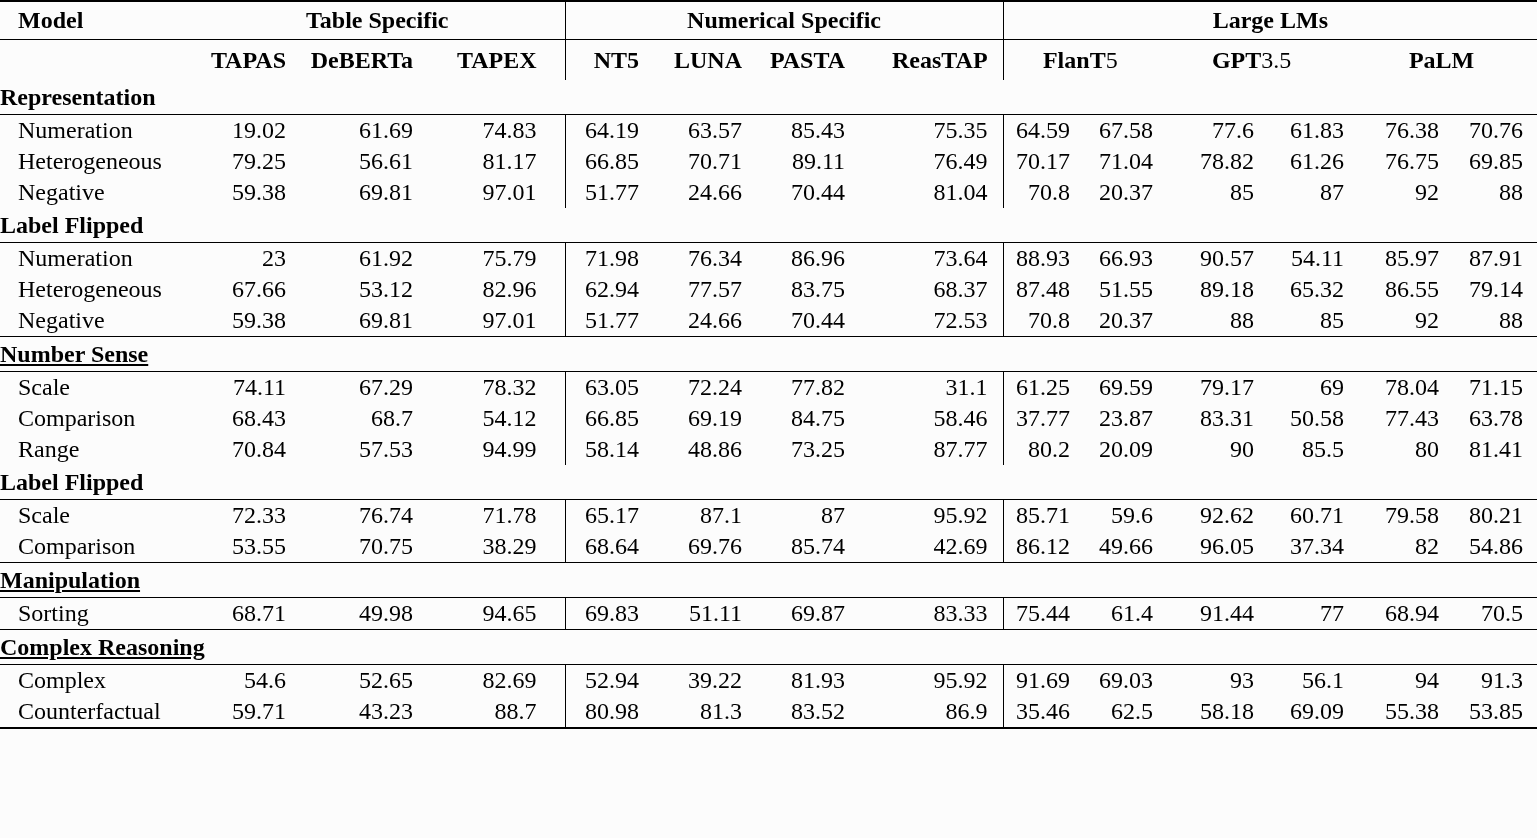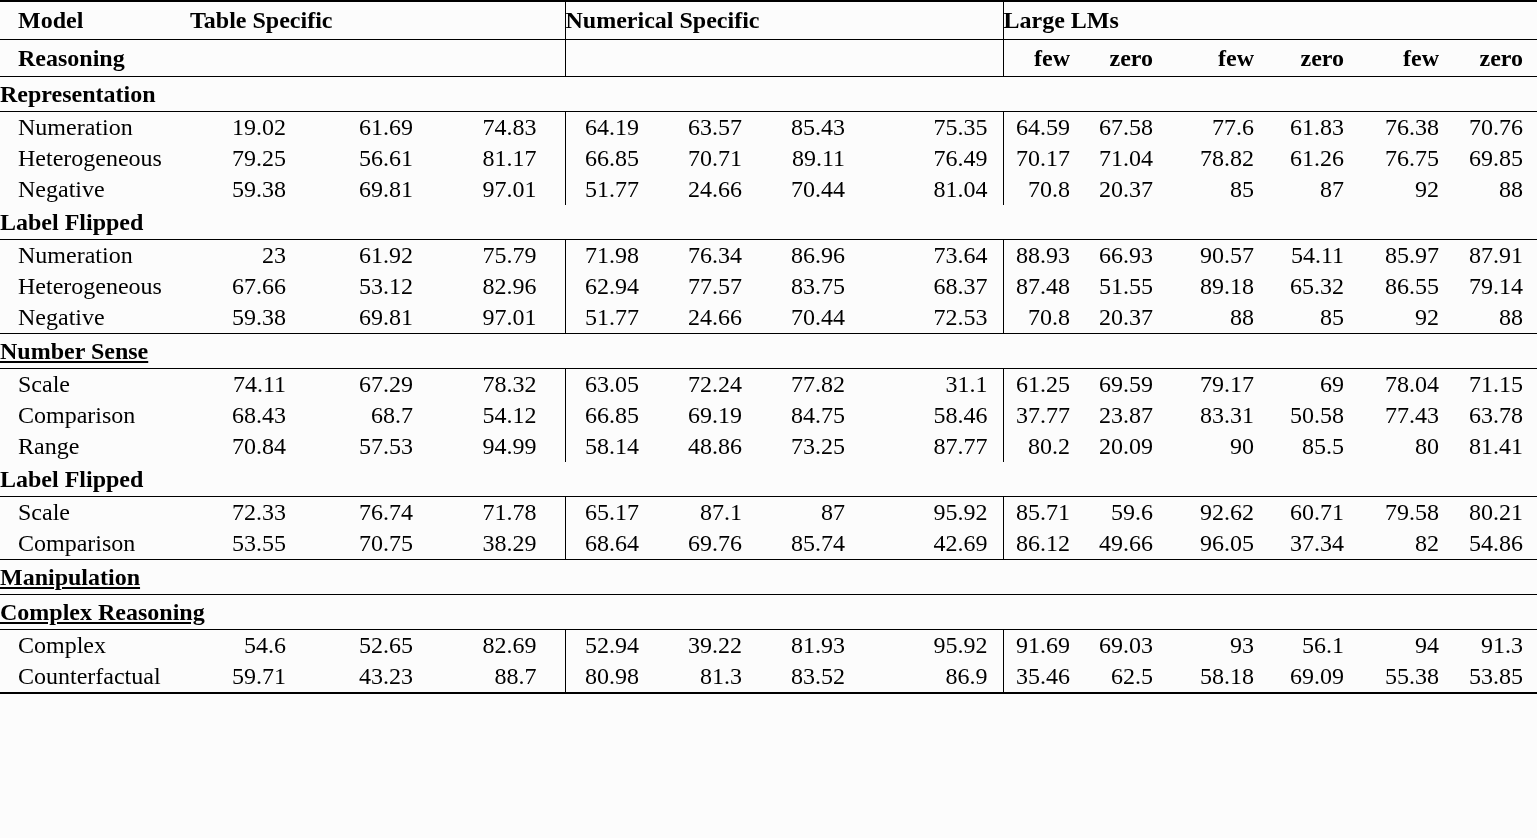--- a/index.html
+++ b/index.html
@@ -36,21 +36,21 @@
   tr.h3 th { height: 36px; border-bottom: 1.7px solid #000; vertical-align: middle; }
   tr.sec td {
     height: 34px;
     text-align: left;
     font-weight: bold;
     border-bottom: 1.7px solid #000;
   }
   tr.sec.ruled td { border-top: 1.7px solid #000; text-decoration: underline; }
   tbody tr.datarow td { height: 31px; }
   .left  { text-align: left; }
-  .ctr   { text-align: left; }
+  .ctr   { text-align: center; }
   .num   { text-align: right; }
   .pl18  { padding-left: 18px; }
   .pr1   { padding-right: 2px; }
   .pr2   { padding-right: 4px; }
   .pr14  { padding-right: 14px; }
   .pr15  { padding-right: 15px; }
   .pr28  { padding-right: 28px; }
   .bdr   { border-right: 1.7px solid #000; }
   .light { font-weight: normal; }
 </style>
@@ -75,30 +75,32 @@
       <col style="width:95px">
         <col style="width:96px">
     </colgroup>
     <thead>
       <tr class="h1">
         <th class="left pl18">Model</th>
         <th colspan="3" class="ctr bdr">Table Specific</th>
         <th colspan="4" class="ctr bdr">Numerical Specific</th>
         <th colspan="6" class="ctr">Large LMs</th>
       </tr>
-      <tr class="h3">
-        <th class="left pl18">Reasoning</th>
-        <th colspan="3" class="bdr"></th>
-        <th colspan="4" class="bdr"></th>
-        <th class="num pr1">few</th>
-        <th class="num pr2">zero</th>
-        <th class="num pr1">few</th>
-        <th class="num pr1">zero</th>
-        <th class="num pr1">few</th>
-        <th class="num pr14">zero</th>
+      <tr class="h2">
+        <th class="left pl18"></th>
+        <th class="num pr2">TAPAS</th>
+        <th class="num pr2">DeBERTa</th>
+        <th class="num pr28 bdr">TAPEX</th>
+        <th class="num pr1">NT5</th>
+        <th class="num pr1">LUNA</th>
+        <th class="num pr1">PASTA</th>
+        <th class="num pr15 bdr">ReasTAP</th>
+        <th colspan="2" class="ctr llm-name"><span>FlanT</span><span class="light">5</span></th>
+        <th colspan="2" class="ctr llm-name"><span>GPT</span><span class="light">3.5</span></th>
+        <th colspan="2" class="ctr llm-name">PaLM</th>
       </tr>
     </thead>
     <tbody id="table-body">
         <tr class="sec">
           <td colspan="14">Representation</td>
         </tr>
         <tr class="datarow">
           <td class="left pl18">Numeration</td>
           <td class="num pr2">19.02</td>
           <td class="num pr2">61.69</td>
@@ -279,20 +281,36 @@
           <td class="num pr1">86.12</td>
           <td class="num pr2">49.66</td>
           <td class="num pr1">96.05</td>
           <td class="num pr1">37.34</td>
           <td class="num pr1">82</td>
           <td class="num pr14">54.86</td>
         </tr>
         <tr class="sec ruled">
           <td colspan="14">Manipulation</td>
         </tr>
+        <tr class="datarow">
+          <td class="left pl18">Sorting</td>
+          <td class="num pr2">68.71</td>
+          <td class="num pr2">49.98</td>
+          <td class="num pr28 bdr">94.65</td>
+          <td class="num pr1">69.83</td>
+          <td class="num pr1">51.11</td>
+          <td class="num pr1">69.87</td>
+          <td class="num pr15 bdr">83.33</td>
+          <td class="num pr1">75.44</td>
+          <td class="num pr2">61.4</td>
+          <td class="num pr1">91.44</td>
+          <td class="num pr1">77</td>
+          <td class="num pr1">68.94</td>
+          <td class="num pr14">70.5</td>
+        </tr>
         <tr class="sec ruled">
           <td colspan="14">Complex Reasoning</td>
         </tr>
         <tr class="datarow">
           <td class="left pl18">Complex</td>
           <td class="num pr2">54.6</td>
           <td class="num pr2">52.65</td>
           <td class="num pr28 bdr">82.69</td>
           <td class="num pr1">52.94</td>
           <td class="num pr1">39.22</td>

